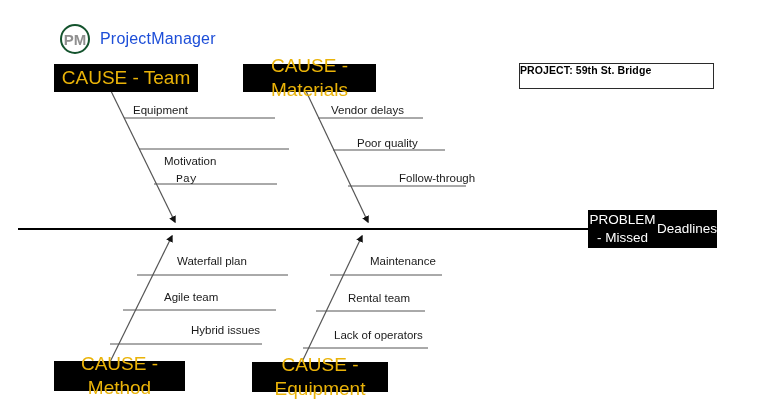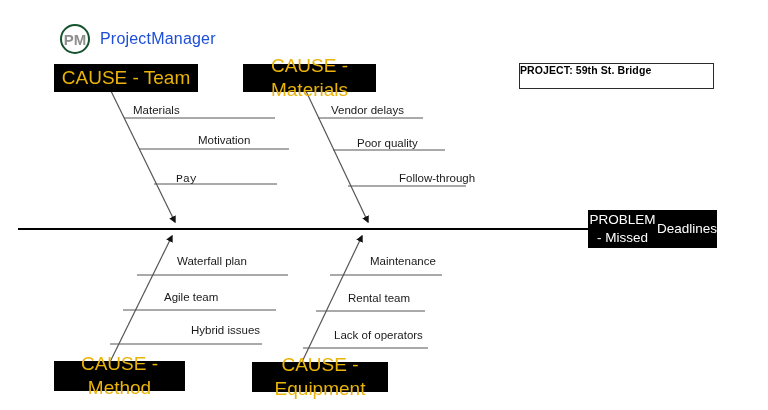--- a/index.html
+++ b/index.html
@@ -112,22 +112,22 @@
 
   <div class="cause-box" style="left:252px;top:362px;width:136px;height:30px;">
     <span>CAUSE - Equipment</span>
   </div>
 
   <div class="problem-box" style="left:588px;top:210px;width:129px;height:38px;flex-direction:row;">
     <span>PROBLEM - Missed</span>
     <span>Deadlines</span>
   </div>
 
-  <div class="sublabel" style="left:133px;top:104px;">Materials</div>
-  <div class="sublabel" style="left:164px;top:134px;margin-left:34px;">Motivation</div>
+  <div class="sublabel" style="left:133px;top:104px;">Equipment</div>
+  <div class="sublabel" style="left:164px;top:155px;">Motivation</div>
   <div class="sublabel" style="left:176px;top:172px;font-family:Liberation Mono, monospace;">Pay</div>
 
   <div class="sublabel" style="left:331px;top:104px;">Vendor delays</div>
   <div class="sublabel" style="left:357px;top:137px;">Poor quality</div>
   <div class="sublabel" style="left:379px;top:172px;margin-left:20px;">Follow-through</div>
 
   <div class="sublabel" style="left:177px;top:255px;">Waterfall plan</div>
   <div class="sublabel" style="left:164px;top:291px;">Agile team</div>
   <div class="sublabel" style="left:151px;top:324px;padding-left:40px;">Hybrid issues</div>
 

